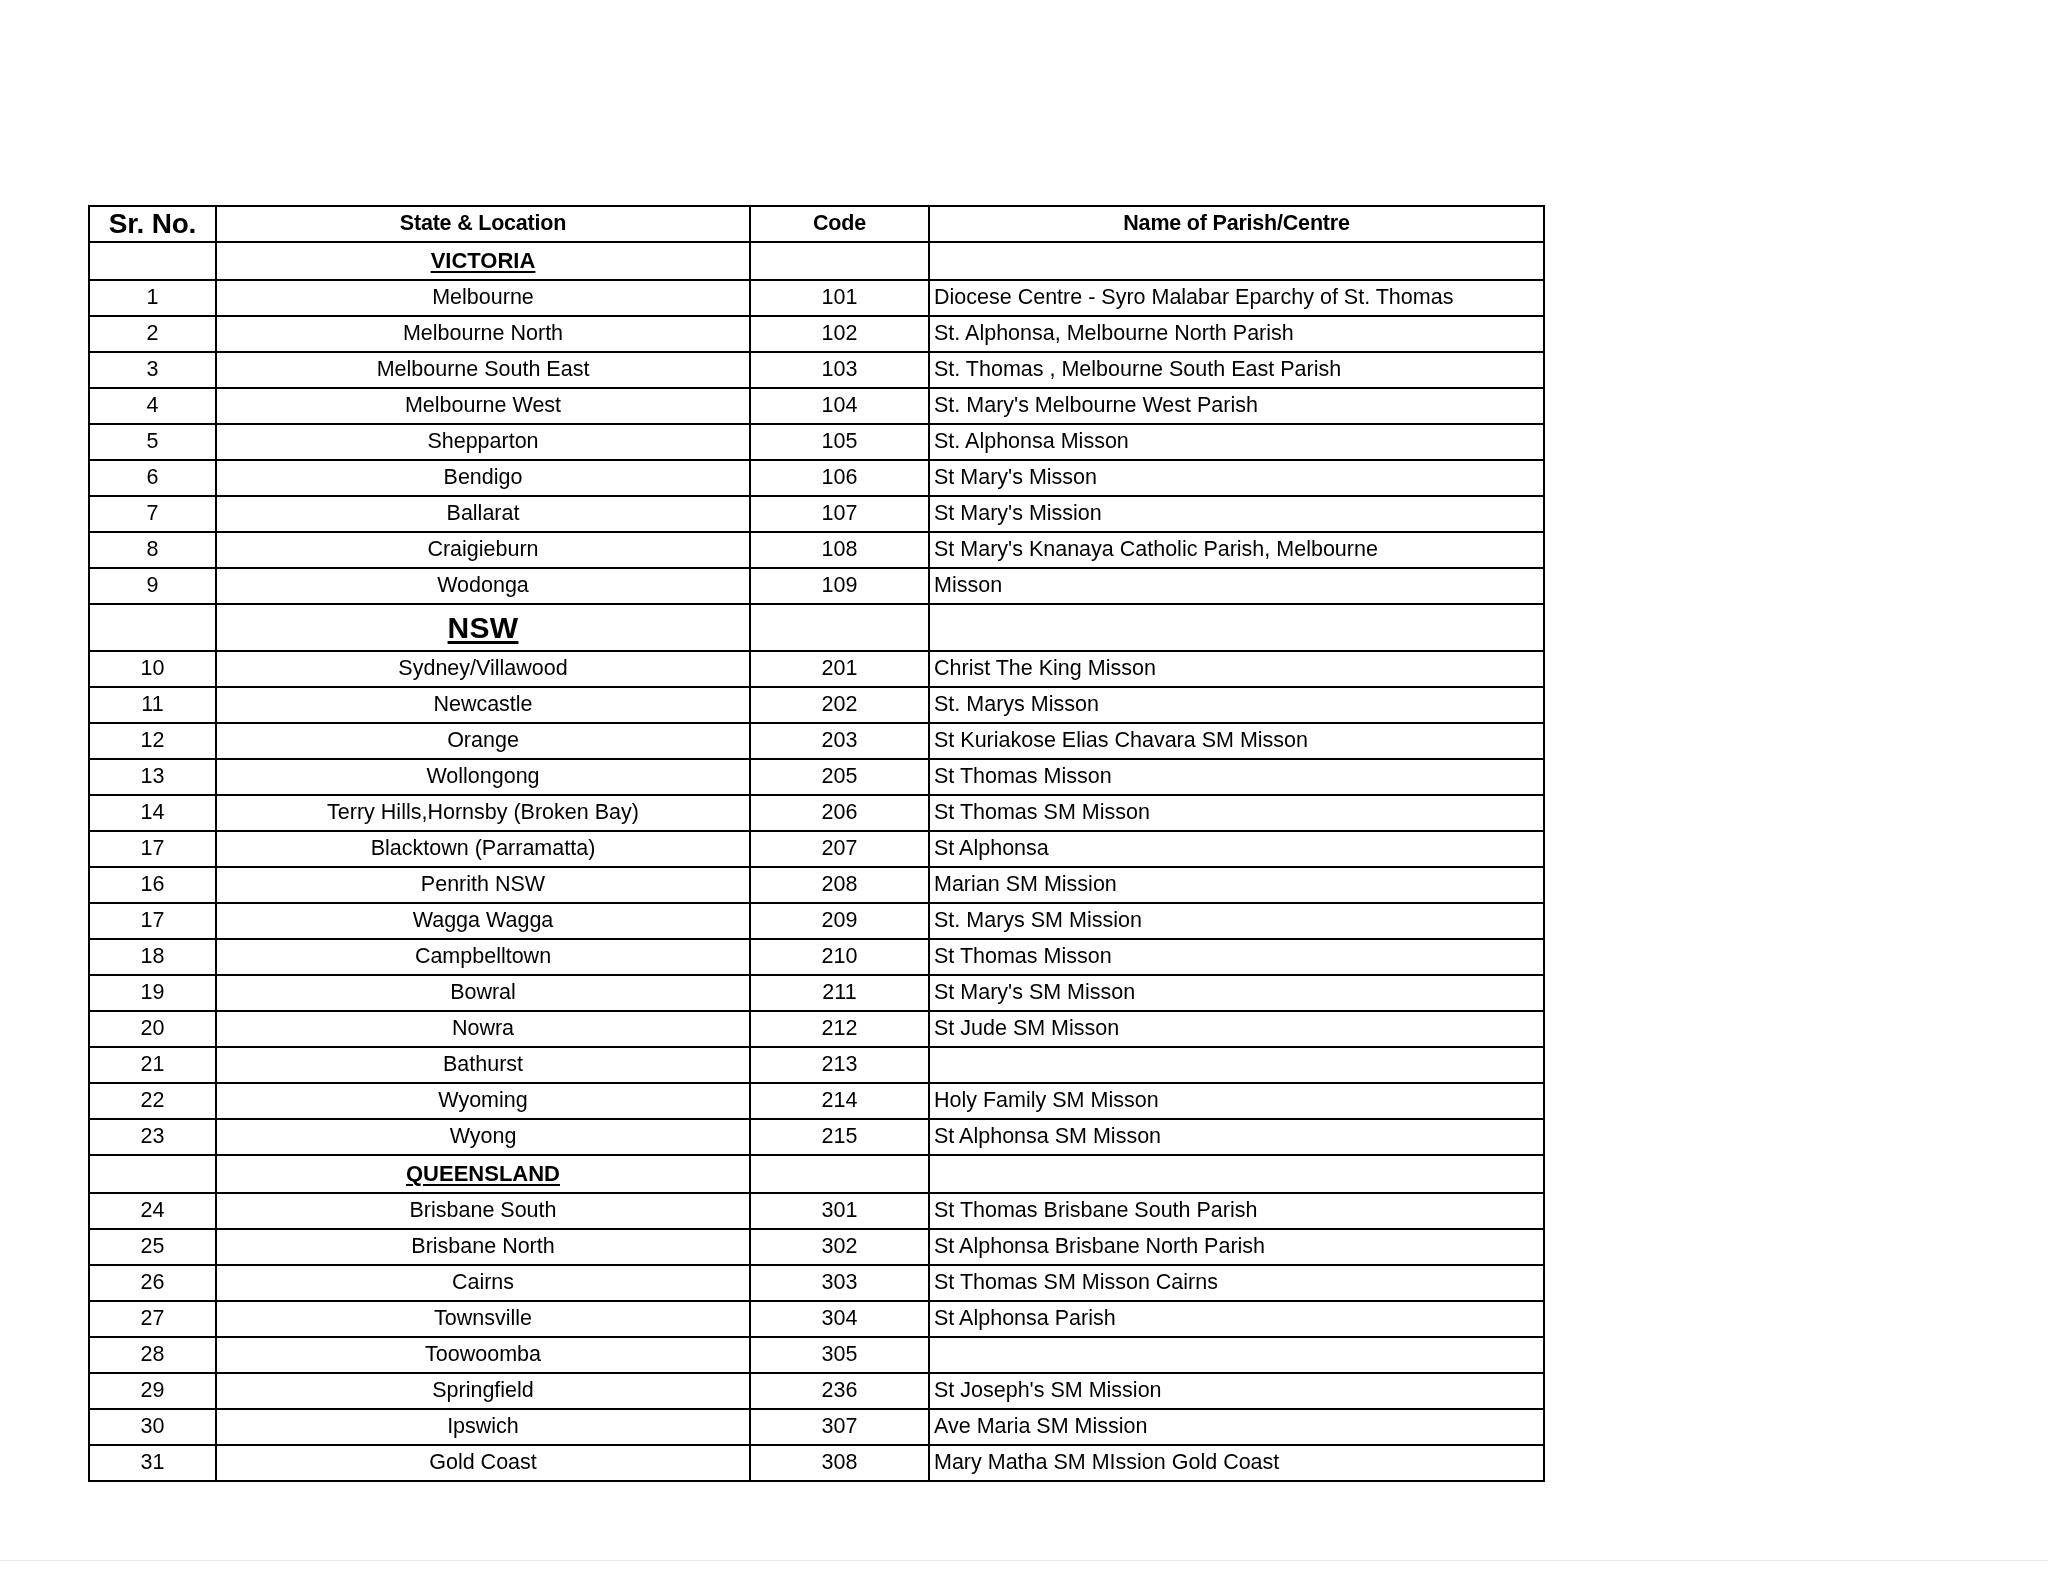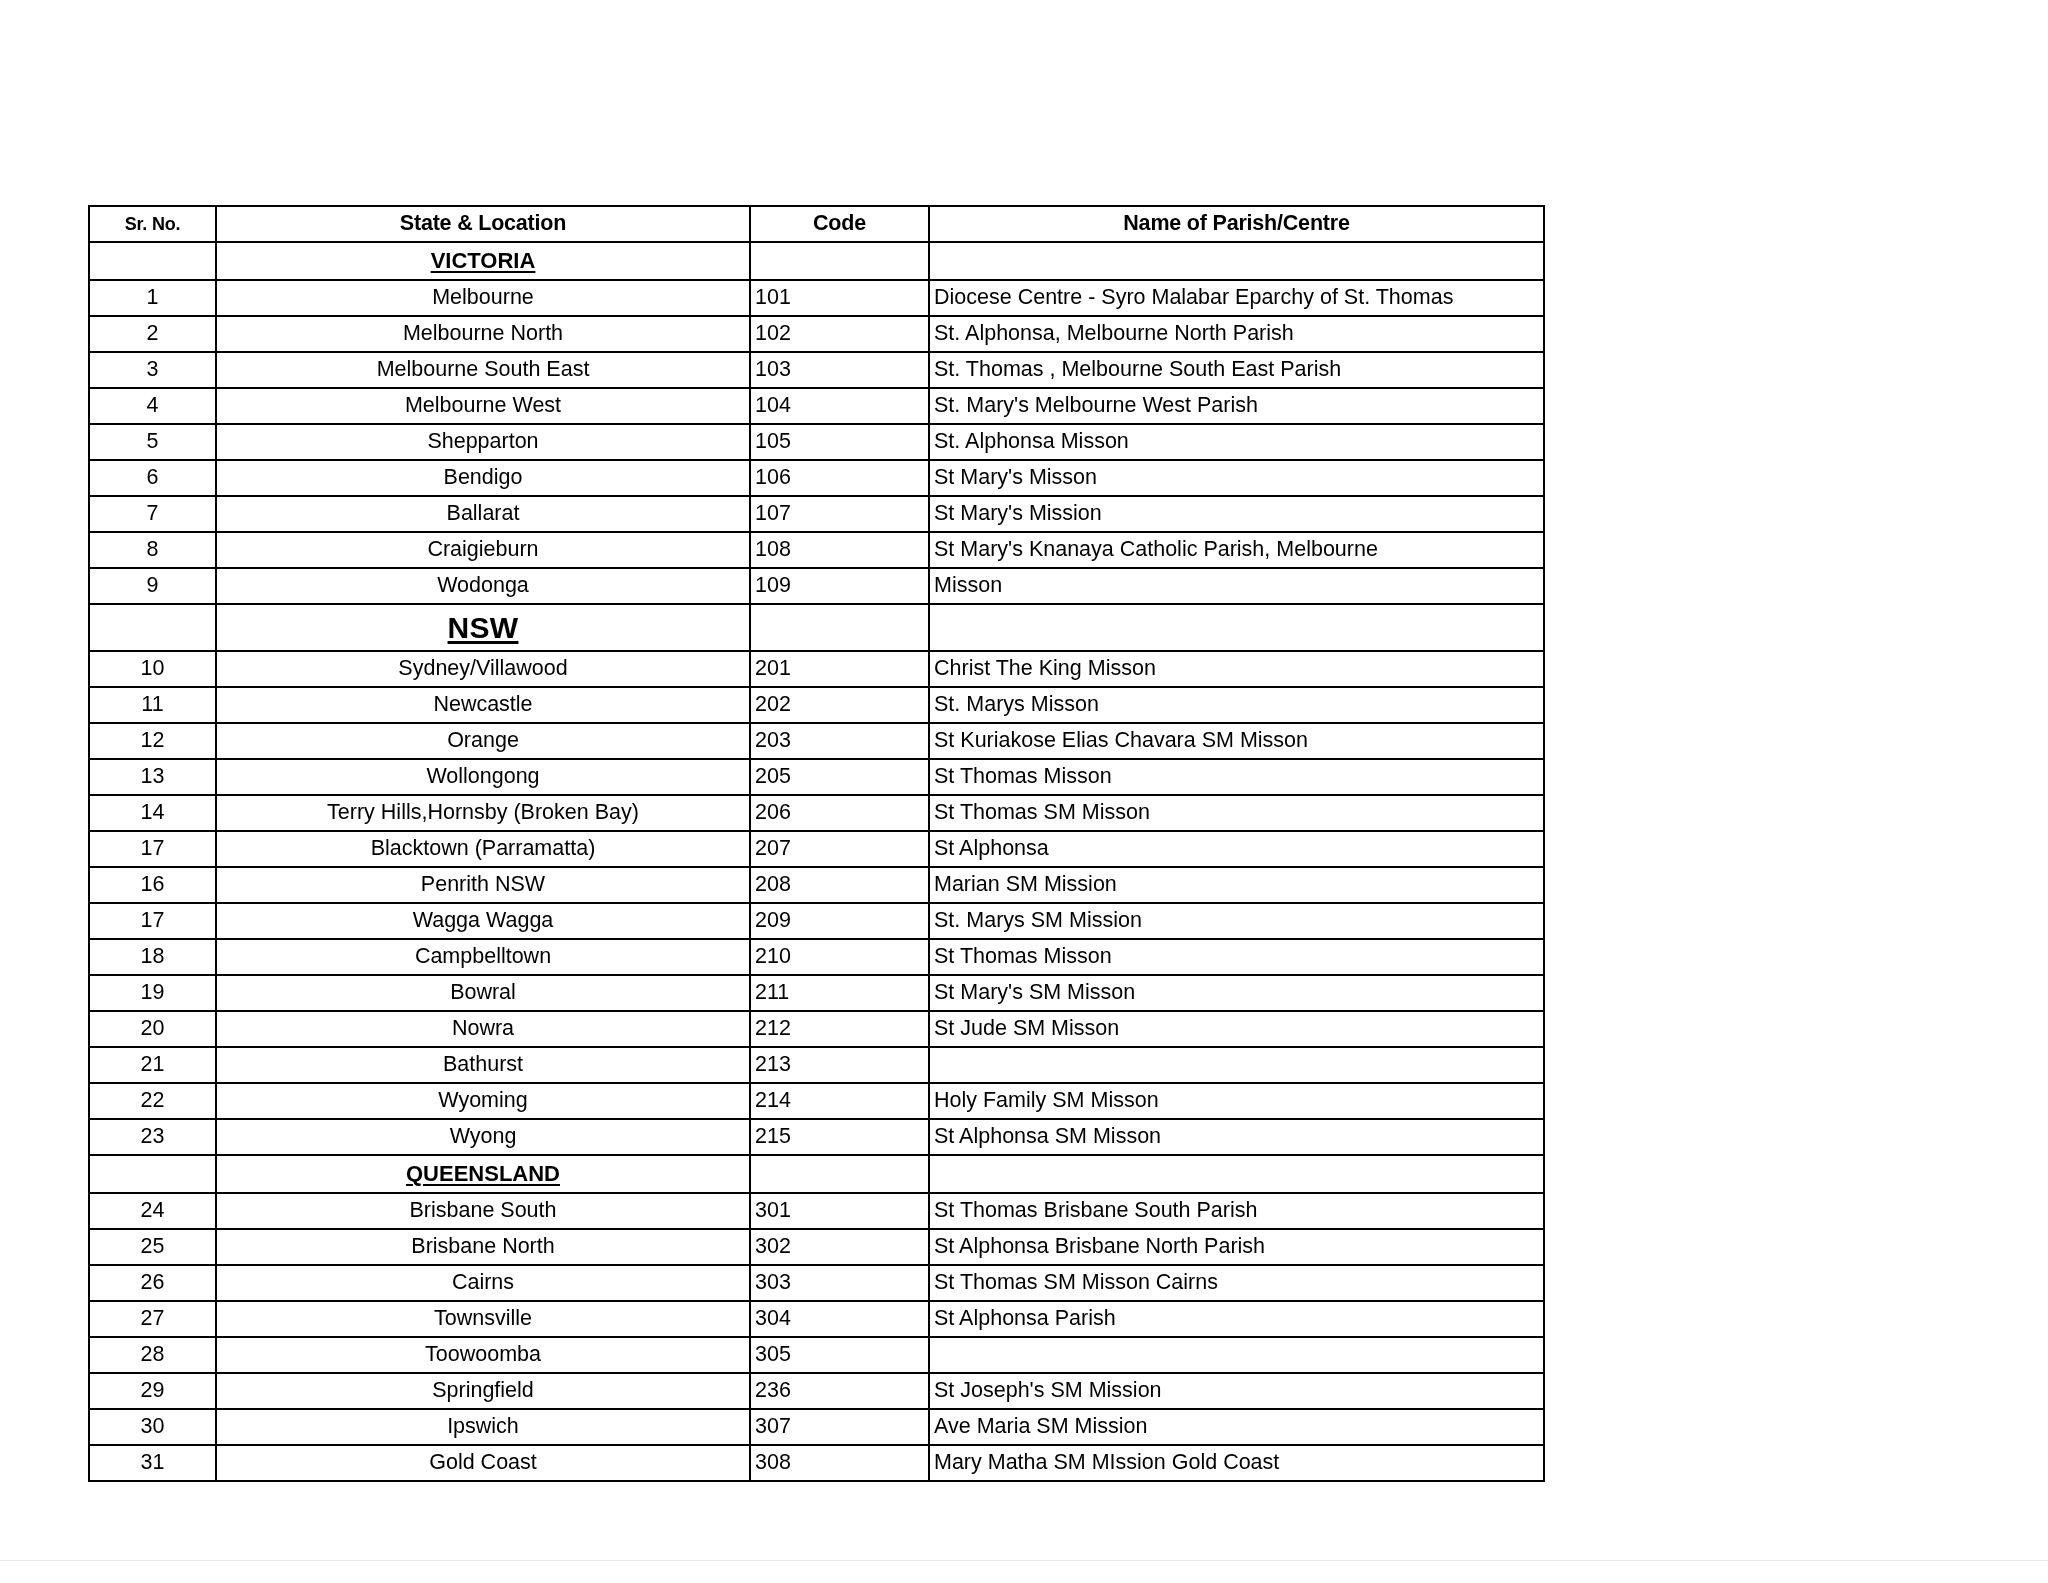--- a/index.html
+++ b/index.html
@@ -60,34 +60,34 @@
 
   
   thead th {
     font-weight: bold;
     text-align: center;
     height: 44px;
     font-size: 27px;
     letter-spacing: -0.2px;
   }
   thead th.th-sr {
-    font-size: 18px;
+    font-size: 28px;
   }
 
   
   td.cell-sr {
     text-align: center;
     font-size: 21px;
   }
   td.cell-state {
     text-align: center;
     padding-left: 7px;
   }
   td.cell-code {
-    text-align: left;
+    text-align: center;
     font-size: 21px;
   }
   td.cell-name {
     text-align: left;
     padding-left: 7px;
     border-radius: 6px;
   }
 
   
   tr.section-row td {

